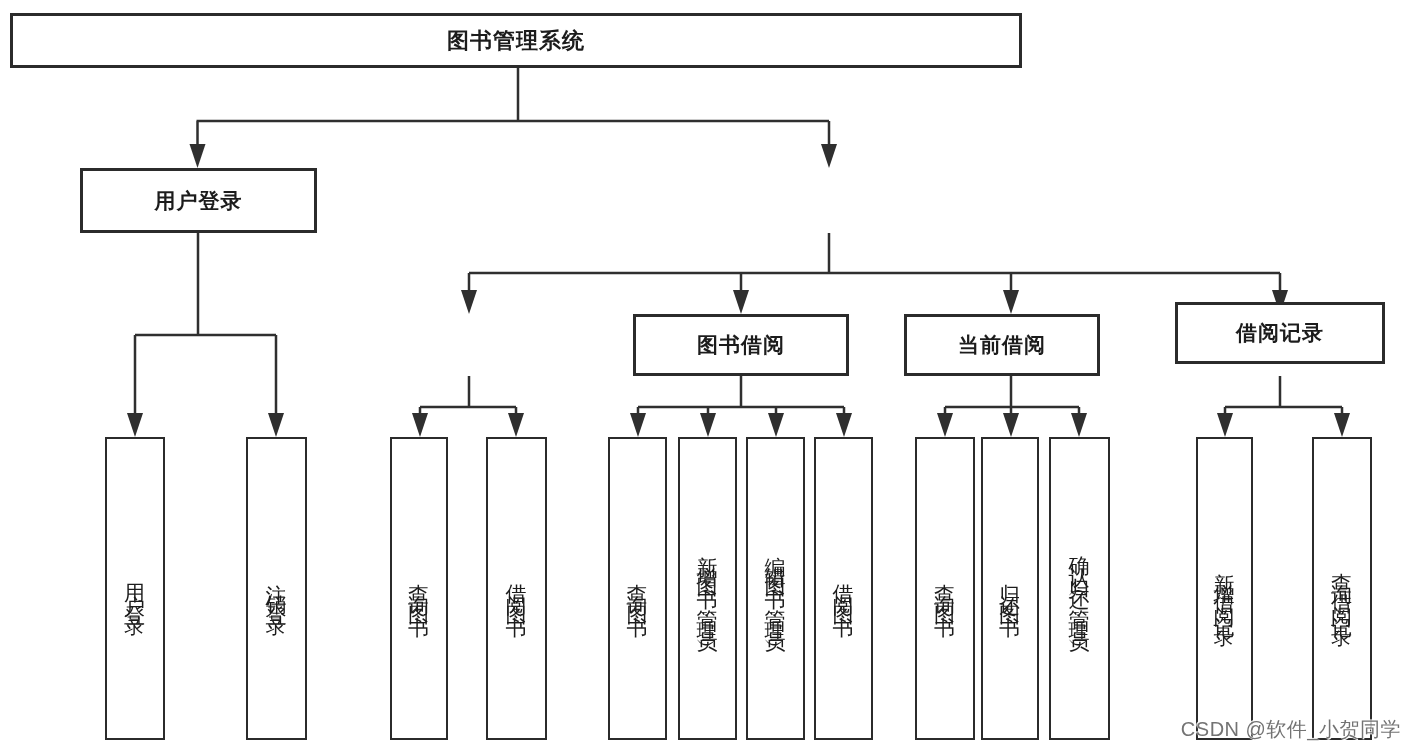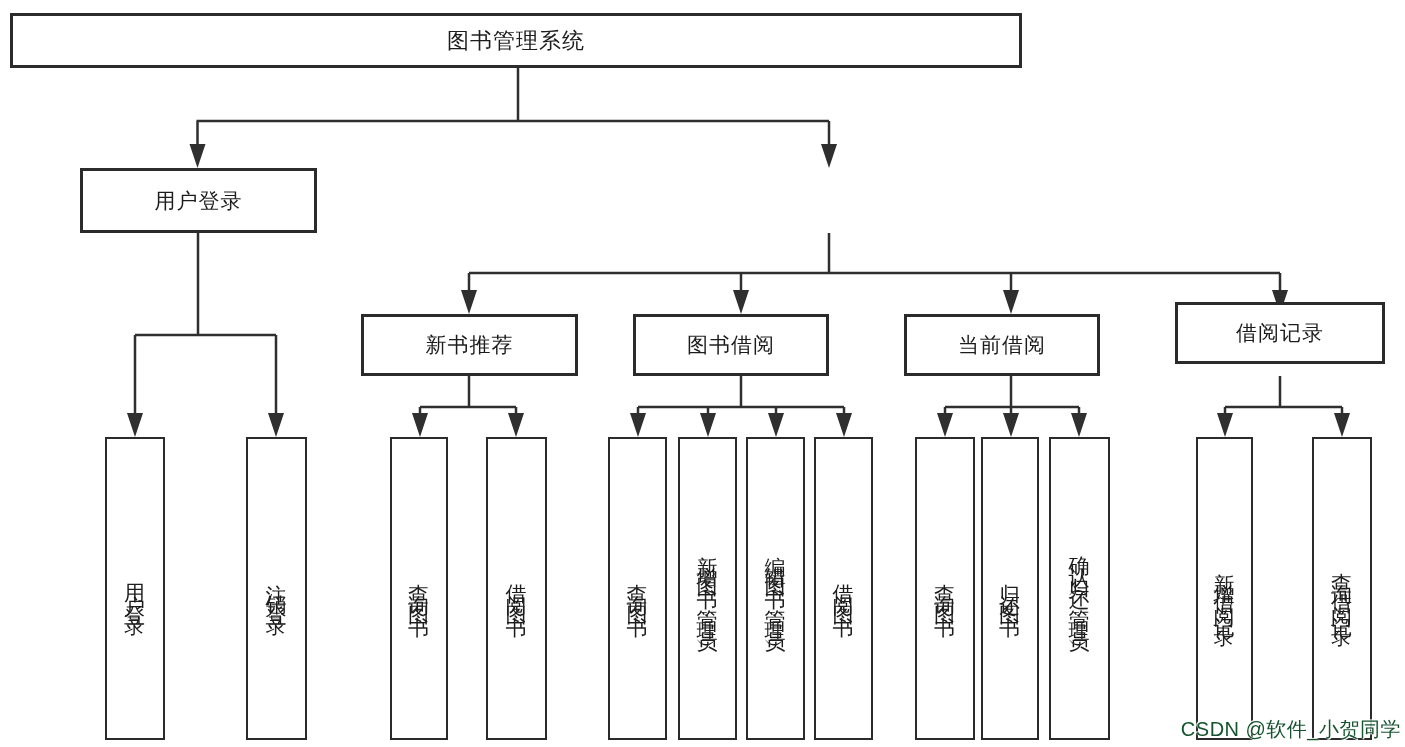--- a/index.html
+++ b/index.html
@@ -7,30 +7,30 @@
     position:relative;width:1405px;height:747px;background:#ffffff;
     font-family:"Liberation Sans",sans-serif;overflow:hidden;color:#1c1c1c;
   }
   .wires{position:absolute;left:0;top:0;z-index:1;}
   .box{
     position:absolute;box-sizing:border-box;background:#ffffff;
     border:3px solid #2b2b2b;display:flex;align-items:center;justify-content:center;
     z-index:2;
   }
   .box .label{white-space:nowrap;}
-  .h .label{font-size:21px;letter-spacing:1px;}
+  .h .label{font-size:21px;letter-spacing:1px;font-weight:bold;}
   .root .label{font-size:22px;}
   .leaf{border-width:2.5px;}
   .v .label{
     writing-mode:vertical-rl;text-orientation:mixed;
     font-size:21px;letter-spacing:0.52em;line-height:1;white-space:nowrap;
   }
   .watermark{
     position:absolute;top:716px;right:4px;z-index:3;
-    font-size:20px;letter-spacing:0.5px;color:#14532d;
+    font-size:20px;letter-spacing:0.5px;color:#737373;
     text-shadow:1px 1px 0 rgba(255,255,255,.95),-1px -1px 0 rgba(255,255,255,.85),0 0 2px rgba(255,255,255,.9);
   }
 </style>
 </head>
 <body>
 
 <div class="stage">
 
   <svg class="wires" width="1405" height="747" viewBox="0 0 1405 747" aria-hidden="true">
     <path fill="none" stroke="#2f2f2f" stroke-width="2.5" d="
@@ -65,24 +65,21 @@
   </svg>
 
   <div class="box h root" style="left:10px;top:13px;width:1012px;height:55px">
     <span class="label">图书管理系统</span>
   </div>
 
   <div class="box h" style="left:80px;top:168px;width:237px;height:65px">
     <span class="label">用户登录</span>
   </div>
 
-  <div class="box h" style="left:361px;top:314px;width:217px;height:62px">
-    <span class="label">新书推荐</span>
-  </div>
-  <div class="box h" style="left:633px;top:314px;width:196px;height:62px">
+  <div class="box h" style="left:633px;top:314px;width:216px;height:62px">
     <span class="label">图书借阅</span>
   </div>
   <div class="box h" style="left:904px;top:314px;width:196px;height:62px">
     <span class="label">当前借阅</span>
   </div>
   <div class="box h" style="left:1175px;top:302px;width:210px;height:62px">
     <span class="label">借阅记录</span>
   </div>
 
   <div class="box v leaf" style="left:105px;top:437px;width:60px;height:303px">

